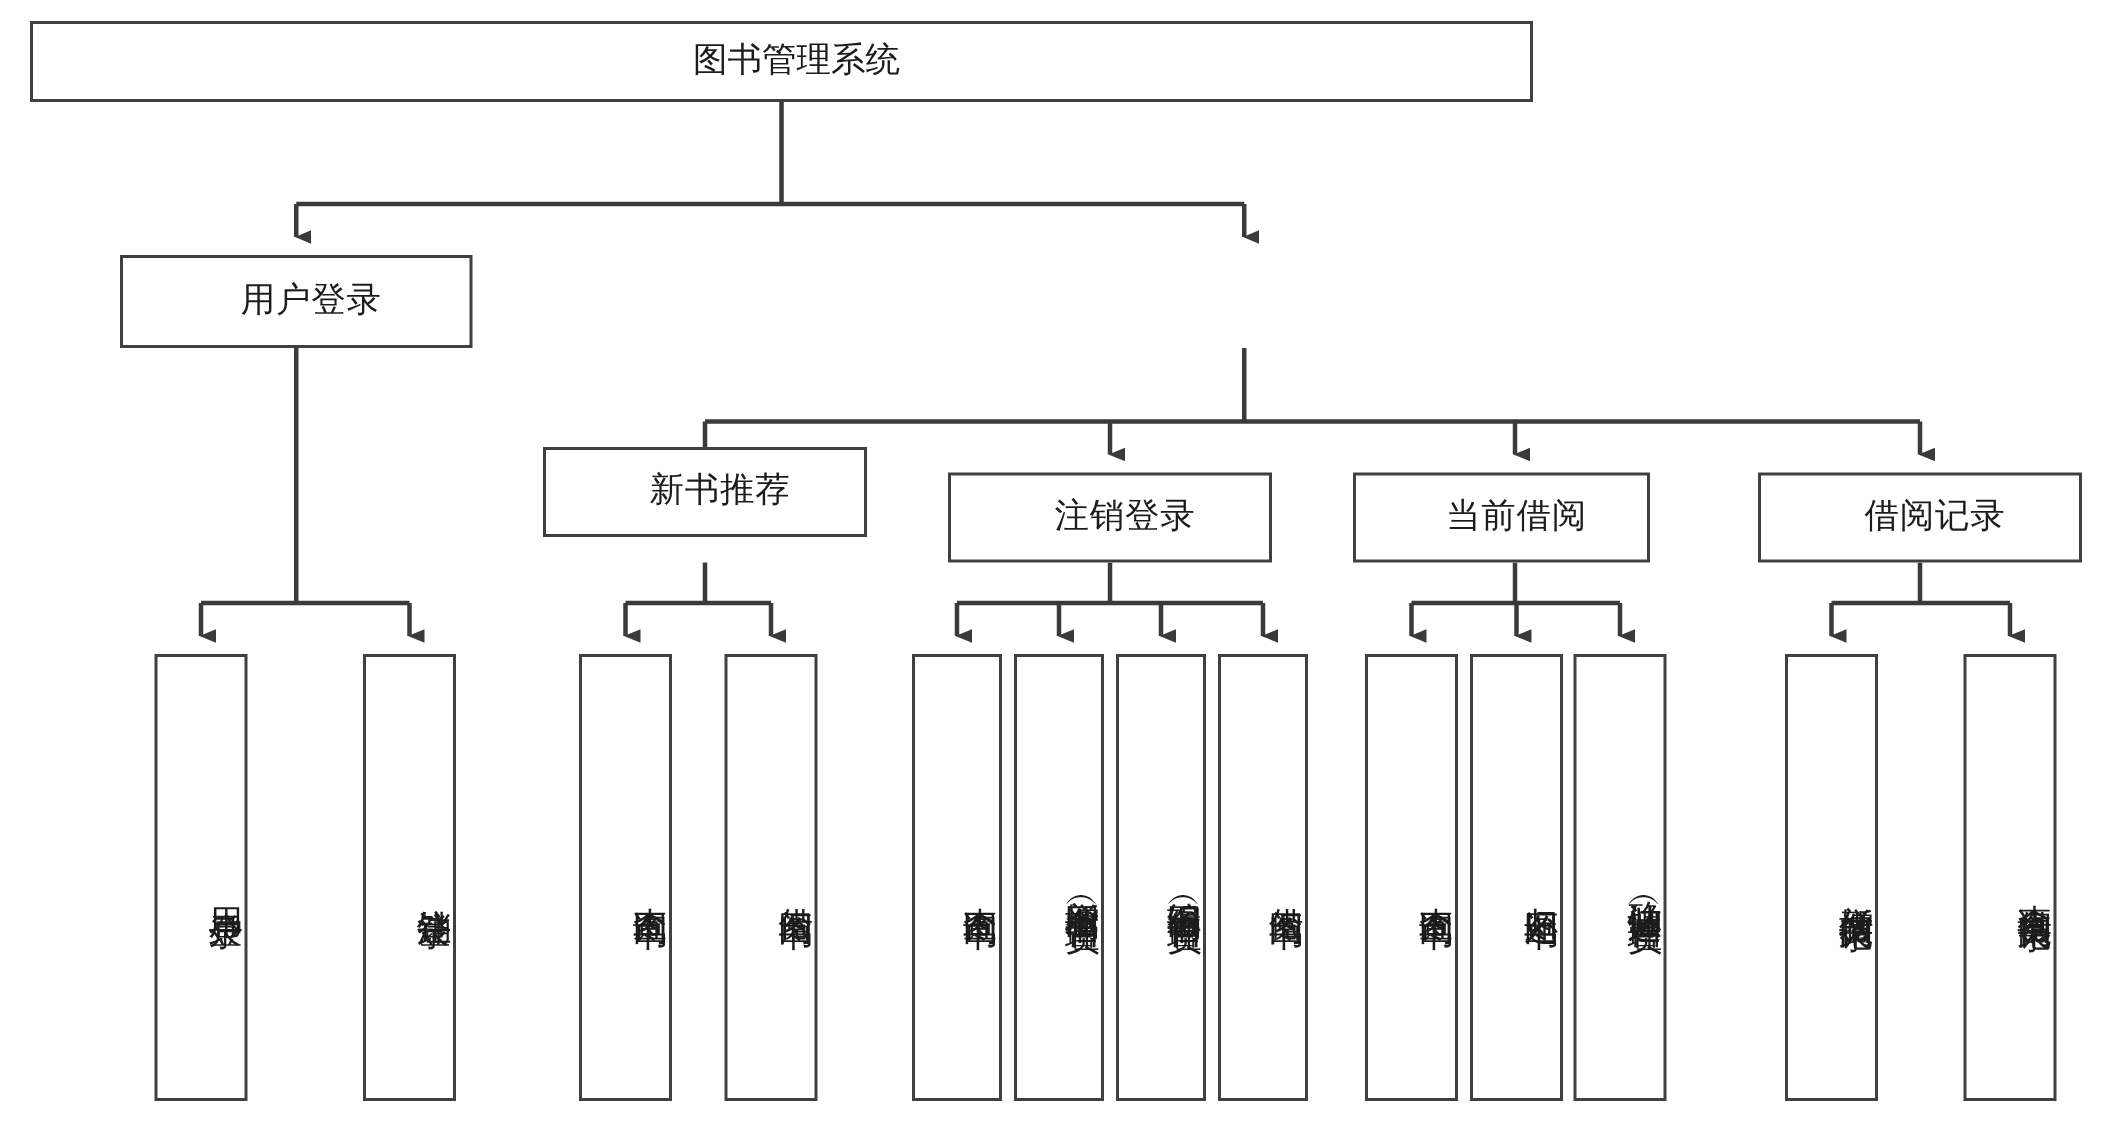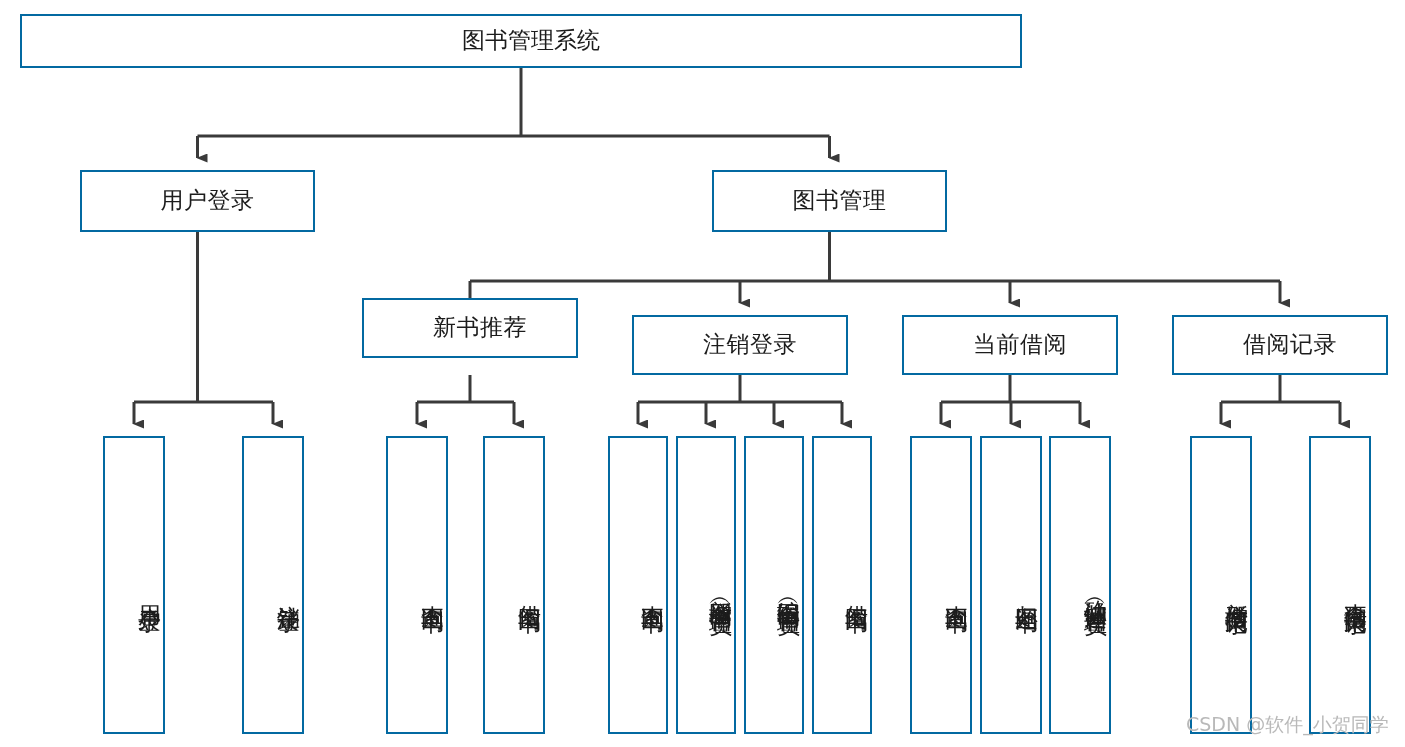--- a/index.html
+++ b/index.html
@@ -22,21 +22,21 @@
     position: absolute;
     left: 0;
     top: 0;
     width: 1405px;
     height: 747px;
     pointer-events: none;
   }
   .node {
     position: absolute;
     box-sizing: border-box;
-    border: 2px solid #0369a1;
+    border: 2px solid #404040;
     background: #ffffff;
     display: flex;
     align-items: center;
     justify-content: center;
     text-align: center;
     color: #1c1c1c;
     line-height: 1.18;
     padding-left: 20px;
   }
   .node.h {
@@ -118,31 +118,28 @@
       </g>
   </svg>
 
   <div class="node root" style="left: 20px; top: 14px; width: 1002px; height: 54px;">
       <span>图书管理系统</span>
     </div>
 
   <div class="node h" style="left: 80px; top: 170px; width: 235px; height: 62px;">
       <span>用户登录</span>
     </div>
-  <div class="node h" style="left: 712px; top: 170px; width: 235px; height: 62px;">
-      <span>图书管理</span>
-    </div>
 
   <div class="node h" style="left: 362px; top: 298px; width: 216px; height: 60px;">
       <span>新书推荐</span>
     </div>
   <div class="node h" style="left: 632px; top: 315px; width: 216px; height: 60px;">
       <span>注销登录</span>
     </div>
-  <div class="node h" style="left: 902px; top: 315px; width: 216px; height: 60px;">
+  <div class="node h" style="left: 902px; top: 315px; width: 198px; height: 60px;">
       <span>当前借阅</span>
     </div>
   <div class="node h" style="left: 1172px; top: 315px; width: 216px; height: 60px;">
       <span>借阅记录</span>
     </div>
 
   <div class="node v" style="left: 103px; top: 436px; width: 62px; height: 298px;">
       <span class="vlabel">用户登录</span>
     </div>
   <div class="node v" style="left: 242px; top: 436px; width: 62px; height: 298px;">
@@ -179,14 +176,13 @@
       <span class="vlabel">确认归还（管理员）</span>
     </div>
 
   <div class="node v" style="left: 1190px; top: 436px; width: 62px; height: 298px;">
       <span class="vlabel">新增借阅记录</span>
     </div>
   <div class="node v" style="left: 1309px; top: 436px; width: 62px; height: 298px;">
       <span class="vlabel">查询借阅记录</span>
     </div>
 
-  <div id="watermark">CSDN @软件_小贺同学</div>
 </div>
 
 </body></html>

